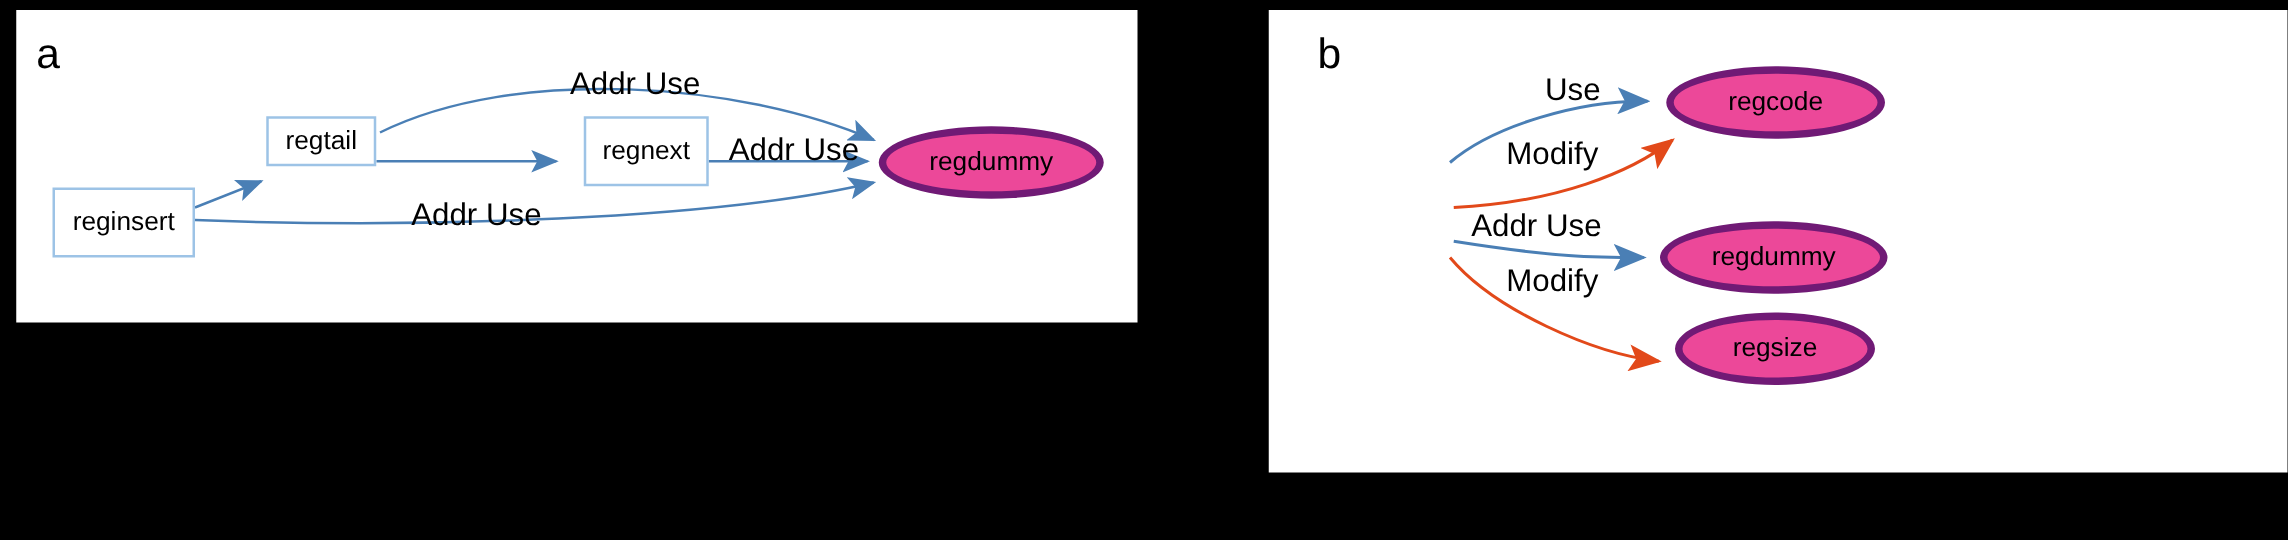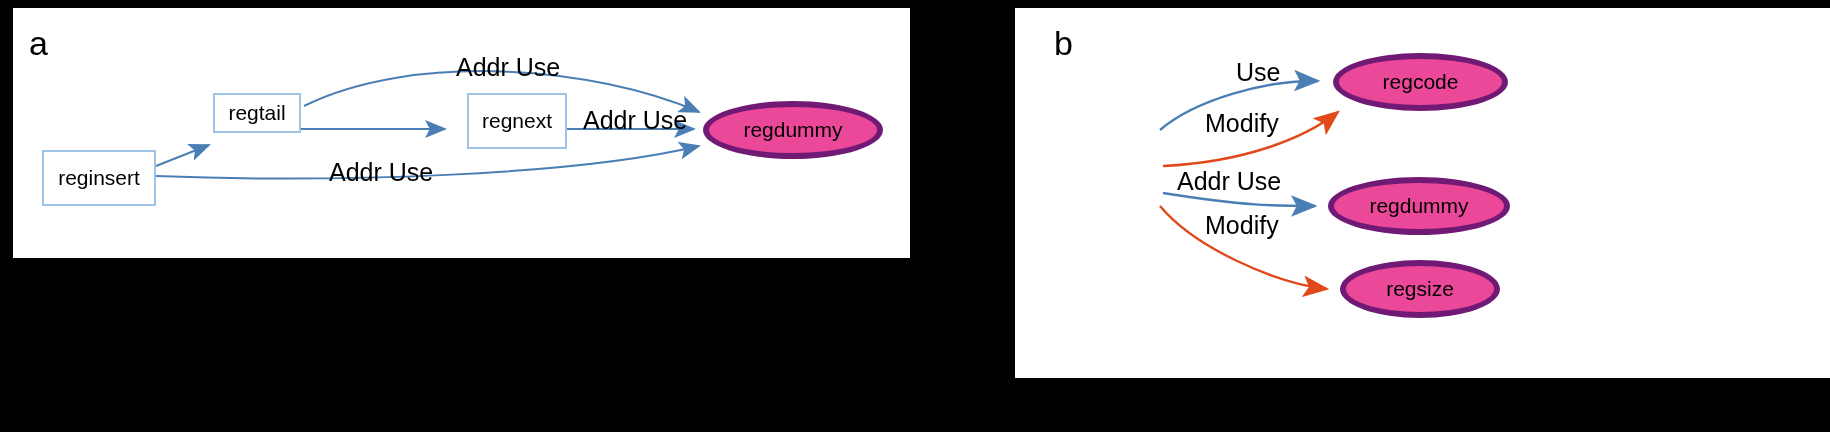--- a/index.html
+++ b/index.html
@@ -90,21 +90,21 @@
 
 
     <div class="node ellipse" style="left:318px;top:45px;width:175px;height:58px;">
       <span>regcode</span>
     </div>
 
     <div class="node ellipse" style="left:313px;top:169px;width:182px;height:58px;">
       <span>regdummy</span>
     </div>
 
-    <div class="node ellipse" style="left:325px;top:252px;width:160px;height:58px;">
+    <div class="node ellipse" style="left:325px;top:242px;width:160px;height:58px;">
       <span>regsize</span>
     </div>
 
     <span class="edge-label" style="left:221px;top:52px;">Use</span>
     <span class="edge-label" style="left:190px;top:103px;">Modify</span>
     <span class="edge-label" style="left:162px;top:161px;">Addr Use</span>
     <span class="edge-label" style="left:190px;top:205px;">Modify</span>
   </div>
 
 </div>

